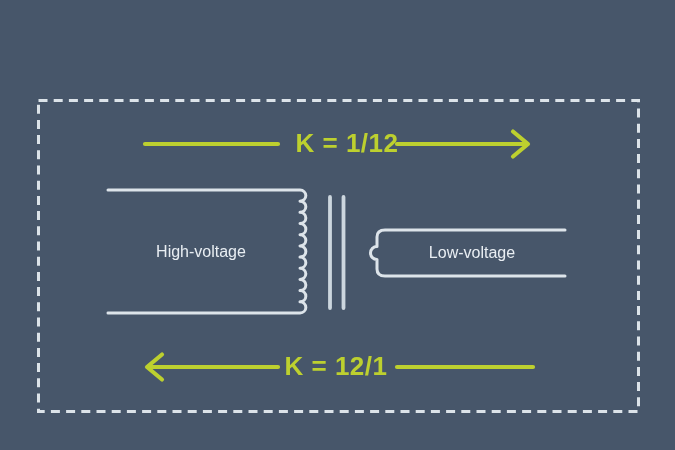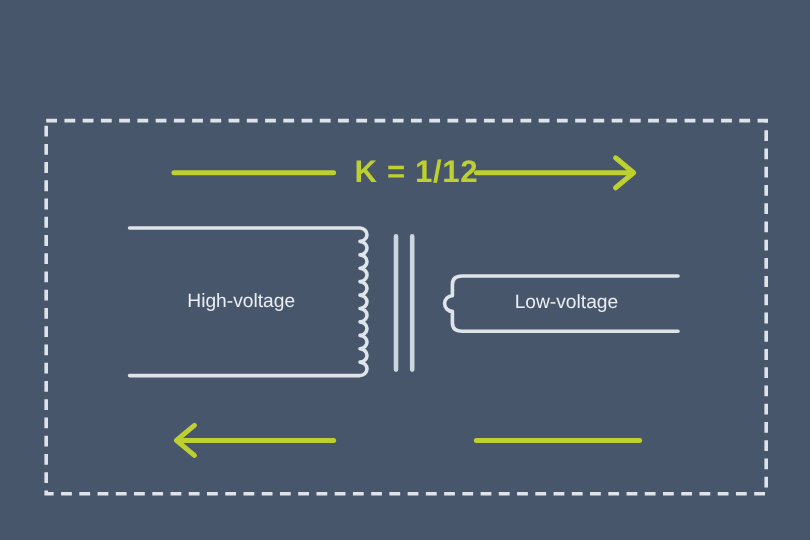--- a/index.html
+++ b/index.html
@@ -97,16 +97,17 @@
     <path fill="none" stroke="#dde4ea" stroke-width="3" stroke-linecap="round" stroke-linejoin="round" d="M565 230 L385 230
              Q377 230 377 237
              L377 246.5
              a6.5 6.5 0 0 0 0 13
              L377 269
              Q377 276 385 276
              L565 276"></path>
   </svg>
 
   <div class="k-label top">K = 1/12</div>
+  <div class="k-label bottom">K = 12/1</div>
   <div class="winding-label hv">High-voltage</div>
   <div class="winding-label lv">Low-voltage</div>
 
 </div>
 
 </body></html>

